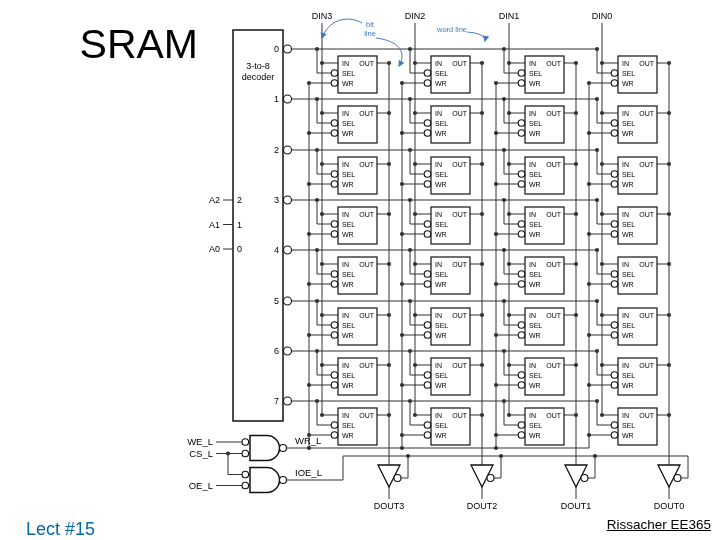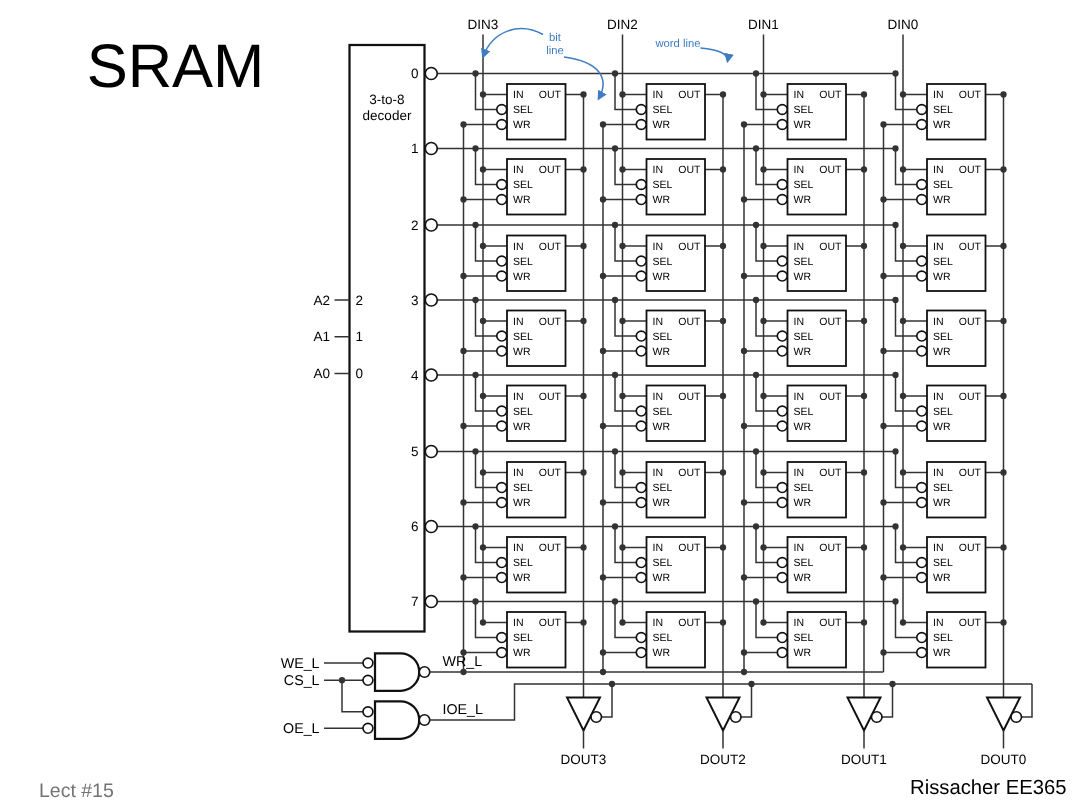--- a/index.html
+++ b/index.html
@@ -1,21 +1,21 @@
 <!DOCTYPE html>
 <html><head>
 <meta charset="utf-8">
 <style>
   html,body{margin:0;padding:0;}
   body{width:720px;height:540px;background:#ffffff;overflow:hidden;position:relative;
        font-family:"Liberation Sans",sans-serif;}
-  .title{position:absolute;left:36px;top:18px;width:162px;text-align:center;
+  .title{position:absolute;left:36px;top:18px;width:162px;text-align:right;
          font-size:41px;line-height:53px;color:#000;letter-spacing:0px;}
-  .footer-left{position:absolute;left:26px;top:519px;font-size:13px;color:#737373;}
-  .footer-right{position:absolute;right:9px;top:517px;font-size:13.5px;color:#000;}
+  .footer-left{position:absolute;left:26px;top:519px;font-size:18px;color:#0369a1;}
+  .footer-right{position:absolute;right:9px;top:517px;font-size:13.5px;color:#000;text-decoration:underline;}
   svg text{font-family:"Liberation Sans",sans-serif;}
   #circuit{position:absolute;left:0;top:0;}
 </style>
 </head>
 <body>
 
 <div class="title">
   <div>SRAM</div>
 </div>
 

